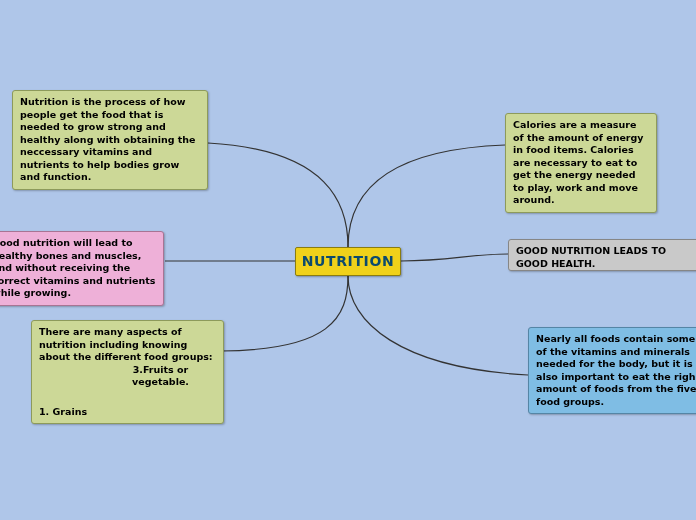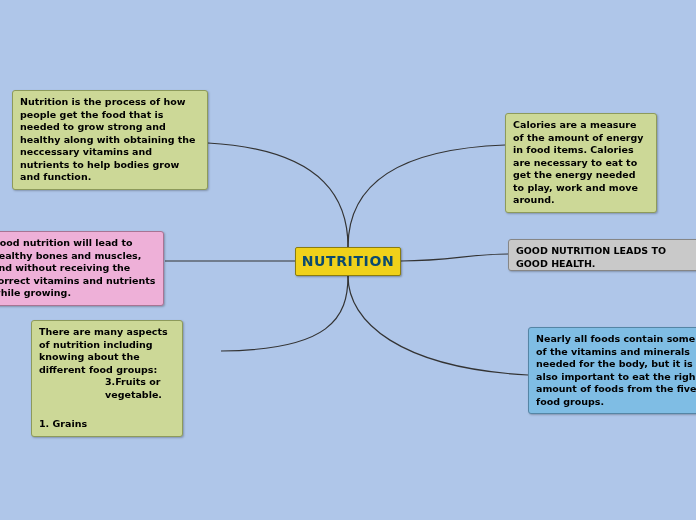--- a/index.html
+++ b/index.html
@@ -67,29 +67,29 @@
   .n-gray {
     background: #c9c9c9;
     border-color: #868686;
   }
   .n-blue {
     background: #7fbde4;
     border-color: #5585a5;
   }
   .node-1 { left: 12px;  top: 90px; width: 196px; }
   .node-2 { left: -16px; top: 231px; width: 180px; }
-  .node-3 { left: 31px;  top: 320px; width: 152px; }
+  .node-3 { left: 31px;  top: 320px; width: 193px; }
   .node-4 { left: 505px; top: 113px; width: 152px; }
   .node-5 { left: 508px; top: 239px; width: 195px; height: 32px; }
   .node-6 { left: 528px; top: 327px; width: 180px; }
   .list-line {
     display: flex;
   }
   .list-line .col1 { width: 66px; flex: 0 0 66px; margin-top: 42px; }
-  .list-line .col2 { flex: 1; }
+  .list-line .col2 { flex: 1; text-align: center; }
 </style>
 </head>
 <body>
 
 <div id="canvas">
 
   <svg class="branches" viewBox="0 0 696 520" xmlns="http://www.w3.org/2000/svg">
     <g fill="none" stroke="#333333" stroke-width="1.2">
       <path d="M348,247 C348,205 330,150 208,143"></path>
       <path d="M345,261 C300,261 230,261 165,261"></path>

